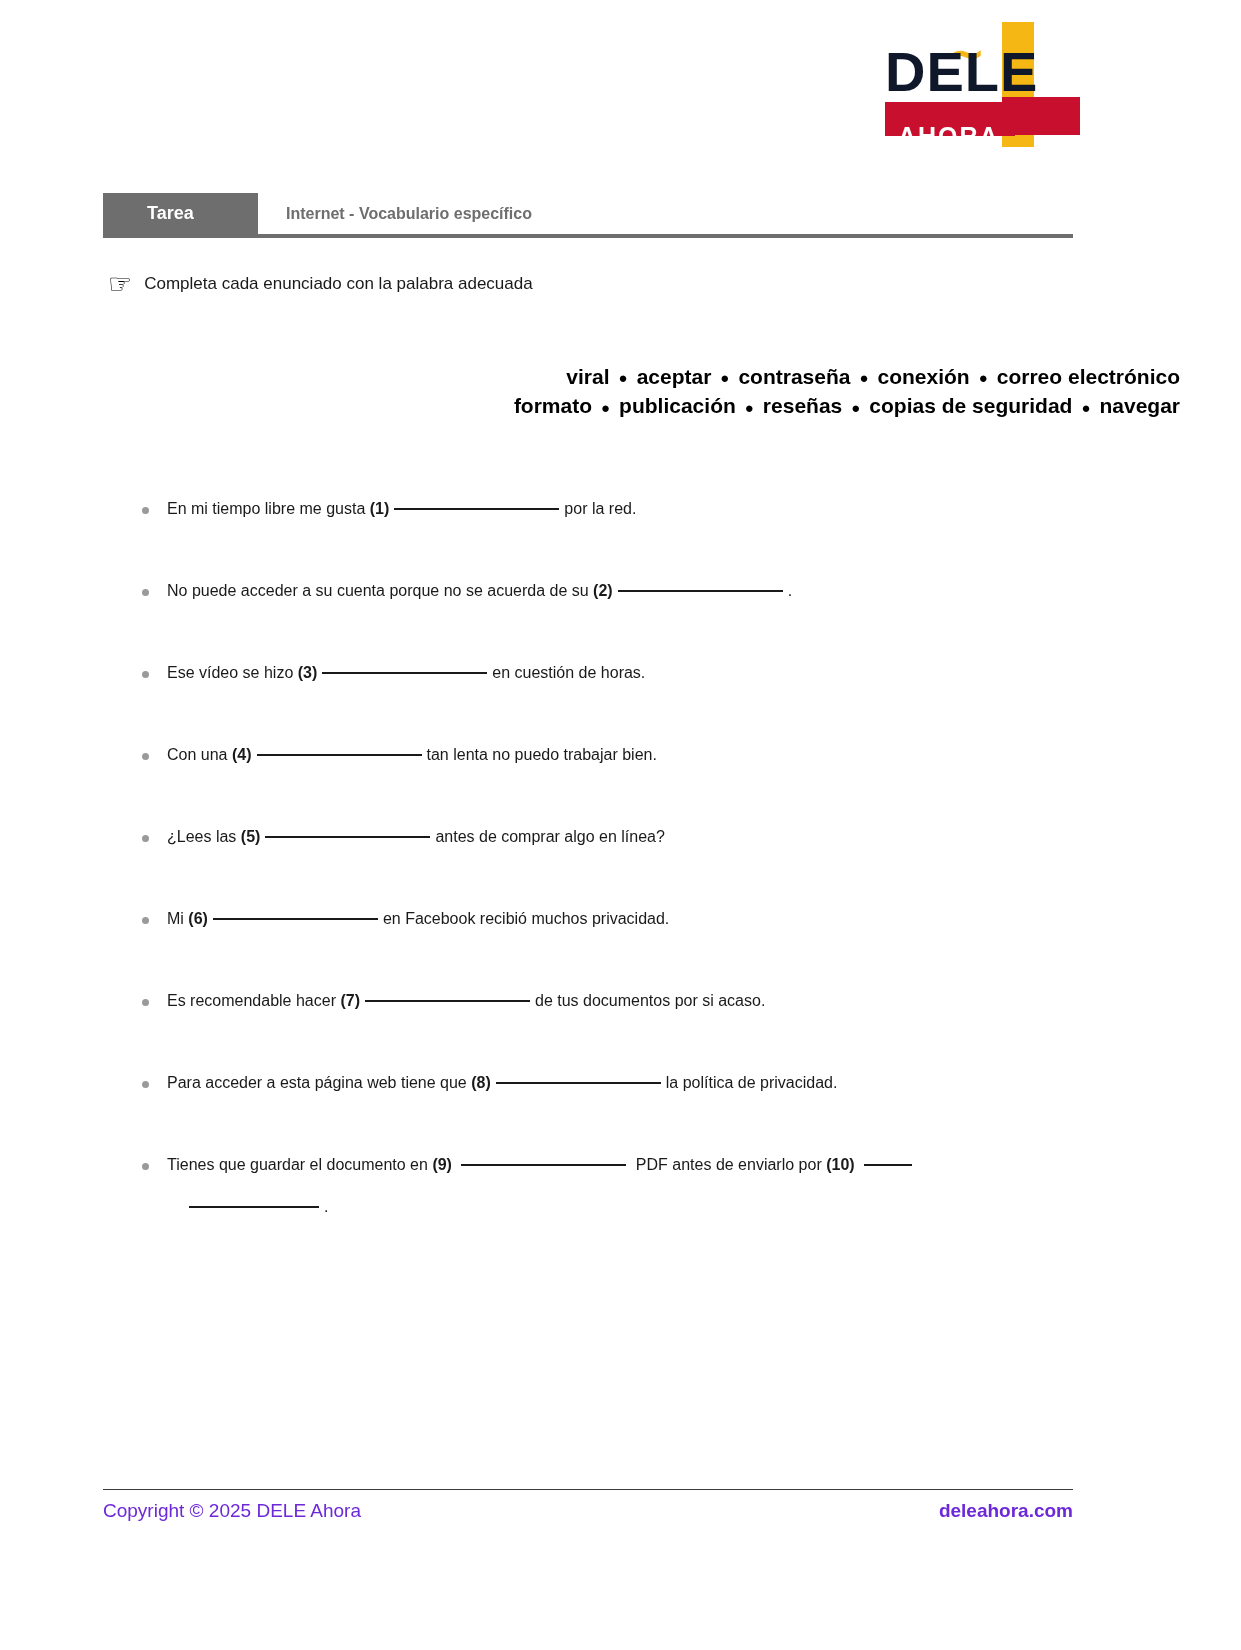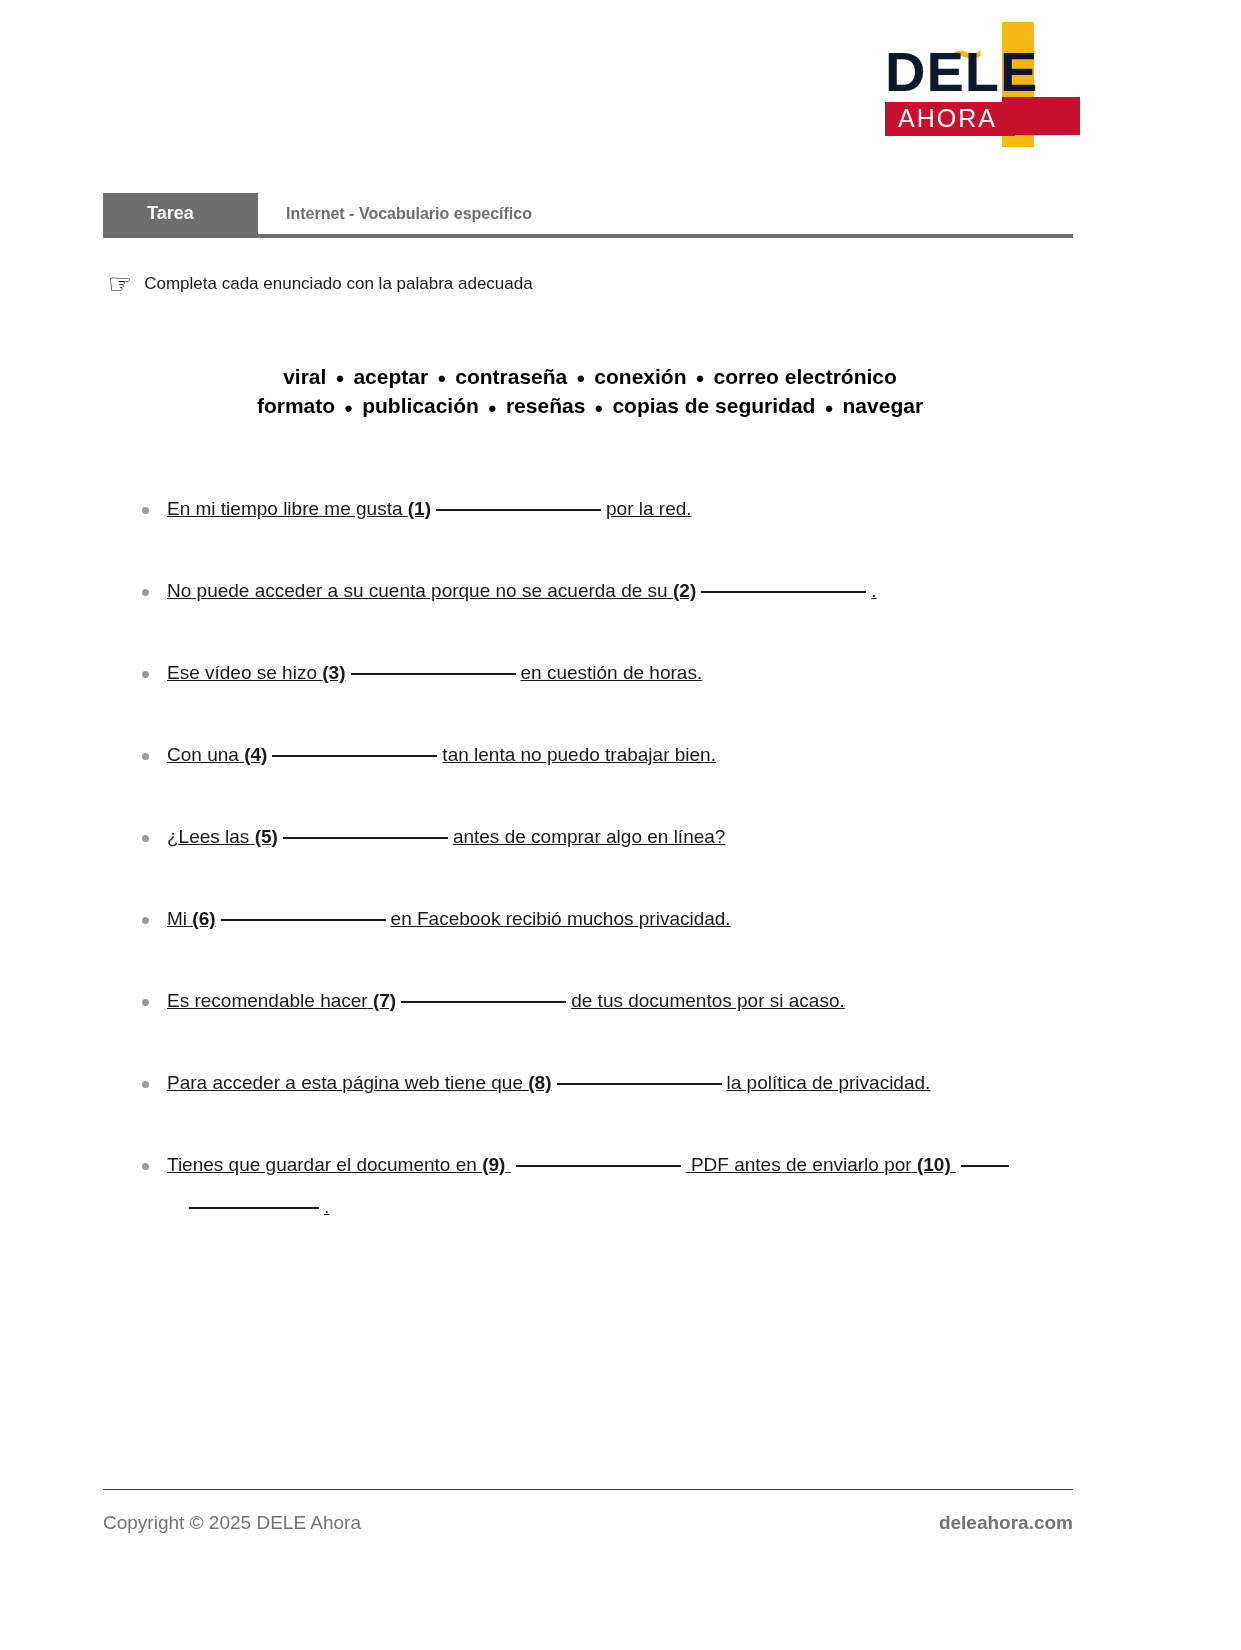--- a/index.html
+++ b/index.html
@@ -73,23 +73,23 @@
     position: absolute;
     left: 5px;
     top: 80px;
     width: 130px;
     height: 34px;
     background: #c8102e;
   }
   .logo-ahora-text {
     position: absolute;
     left: 18px;
-    top: 84px;
+    top: 102px;
     font-size: 25px;
-    font-weight: normal;
+    font-weight: bold;
     color: #ffffff;
     letter-spacing: 2px;
     line-height: 1;
   }
 
   
   .task-header {
     position: absolute;
     left: 103px;
     top: 193px;
@@ -153,21 +153,21 @@
     font-size: 17px;
     color: #1a1a1a;
   }
 
   
   .wordbank {
     position: absolute;
     left: 0;
     top: 363px;
     width: 1180px;
-    text-align: center;
+    text-align: right;
   }
   .wordbank-line {
     font-size: 21px;
     font-weight: bold;
     color: #000;
     line-height: 28px;
     white-space: nowrap;
   }
   .wb-sep {
     display: inline-block;
@@ -180,24 +180,23 @@
   .items {
     position: absolute;
     left: 140px;
     top: 488px;
     width: 960px;
   }
   .item {
     position: relative;
     padding-left: 27px;
     margin-bottom: 40px;
-    font-size: 19px;
+    font-size: 16px;
     line-height: 42px;
     color: #1a1a1a;
-    text-decoration: underline;
   }
   .item:before {
     content: "";
     position: absolute;
     left: 2px;
     top: 19px;
     width: 7px;
     height: 7px;
     border-radius: 50%;
     background: #9a9a9a;
@@ -236,22 +235,21 @@
   }
   .footer {
     position: absolute;
     left: 103px;
     top: 1500px;
     width: 970px;
     display: flex;
     justify-content: space-between;
     align-items: center;
     font-size: 19px;
-    color: #737373;
-    margin-top: 12px;
+    color: #6d28d9;
   }
   .footer-right {
     font-weight: bold;
   }
 </style>
 </head>
 <body>
 
 <div class="page">
 

